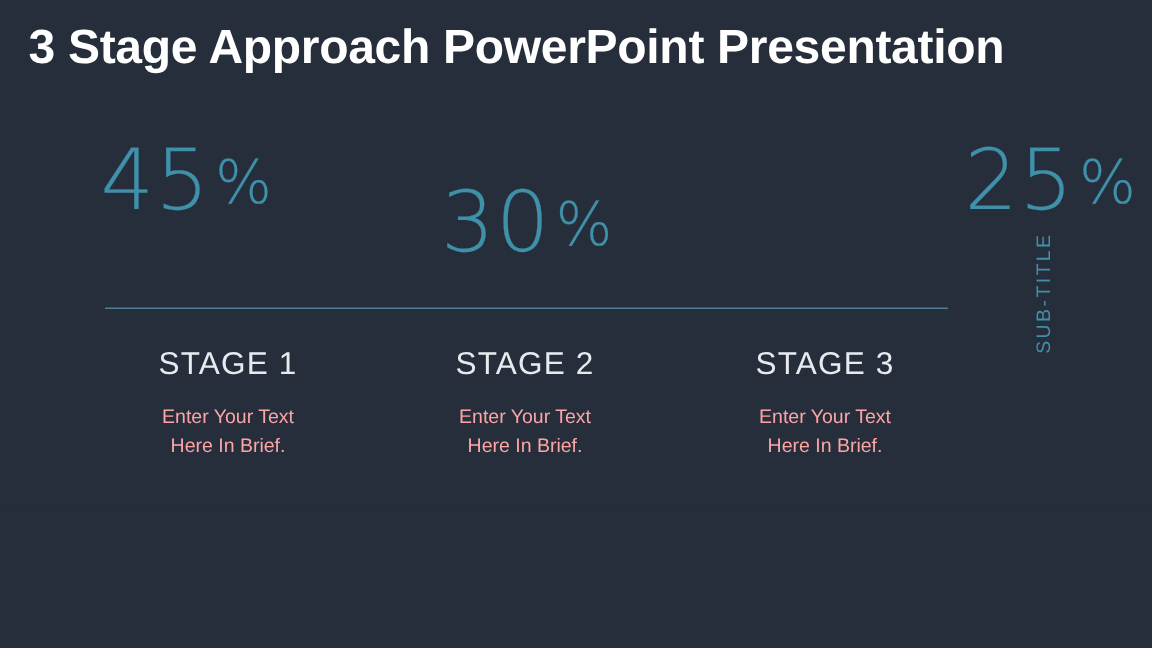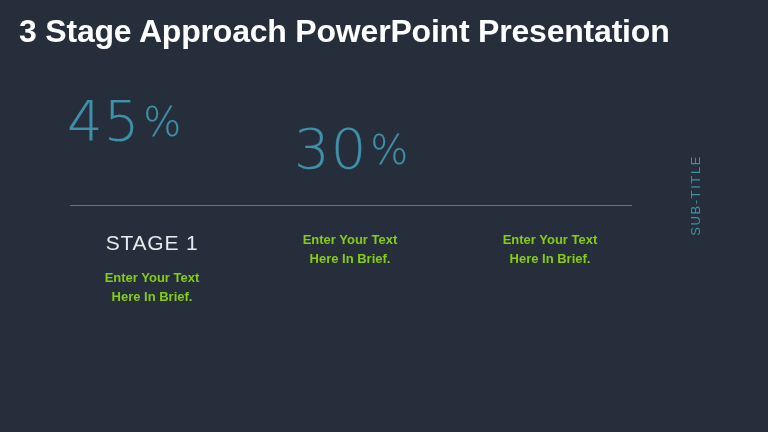--- a/index.html
+++ b/index.html
@@ -91,23 +91,22 @@
 
   .stage-title {
     font-size: 21px;
     color: #e7eaee;
     letter-spacing: 0.8px;
     margin-bottom: 14px;
     white-space: nowrap;
   }
   .stage-body {
     font-size: 13px;
-    color: #84cc16;
+    color: #fca5a5;
     line-height: 1.45;
-    font-weight: bold;
   }
 
   
   #triangle-marker {
     position: absolute;
     left: 694px;
     top: 371px;
     width: 0;
     height: 0;
     border-left: 11px solid transparent;
@@ -123,42 +122,47 @@
   <div id="slide-title">3 Stage Approach PowerPoint Presentation</div>
 
   <div class="pct" id="pct-1">
     <span>45</span><span class="sym">%</span>
   </div>
 
   <div class="pct" id="pct-2">
     <span>30</span><span class="sym">%</span>
   </div>
 
+  <div class="pct" id="pct-3">
+    <span>25</span><span class="sym">%</span>
+  </div>
 
   <div id="sub-title">SUB-TITLE</div>
 
   <div class="rule" id="rule-top"></div>
   <div class="rule" id="rule-bottom"></div>
 
   <div class="stage" id="stage-1">
     <div class="stage-title">STAGE 1</div>
     <div class="stage-body">
       <div>Enter Your Text</div>
       <div>Here In Brief.</div>
     </div>
   </div>
 
   <div class="stage" id="stage-2">
+    <div class="stage-title">STAGE 2</div>
     <div class="stage-body">
       <div>Enter Your Text</div>
       <div>Here In Brief.</div>
     </div>
   </div>
 
   <div class="stage" id="stage-3">
+    <div class="stage-title">STAGE 3</div>
     <div class="stage-body">
       <div>Enter Your Text</div>
       <div>Here In Brief.</div>
     </div>
   </div>
 
   <div id="triangle-marker"></div>
 
 </div>
 

